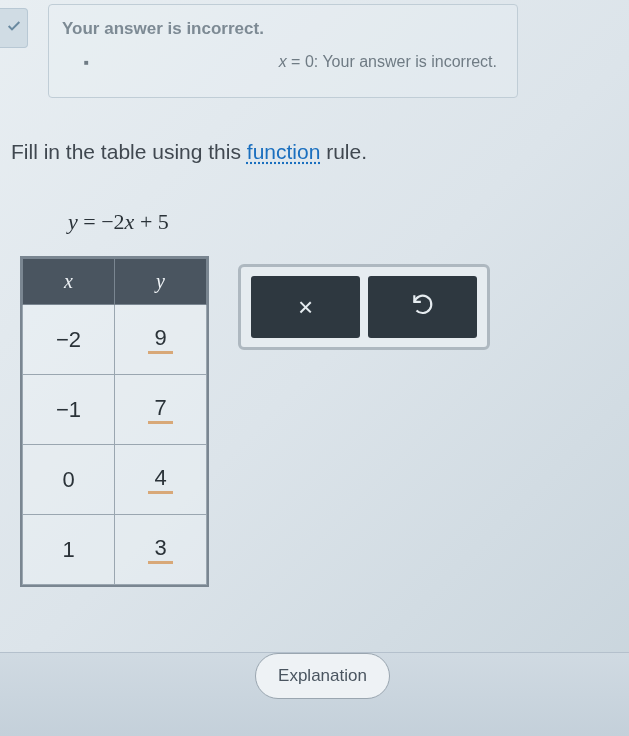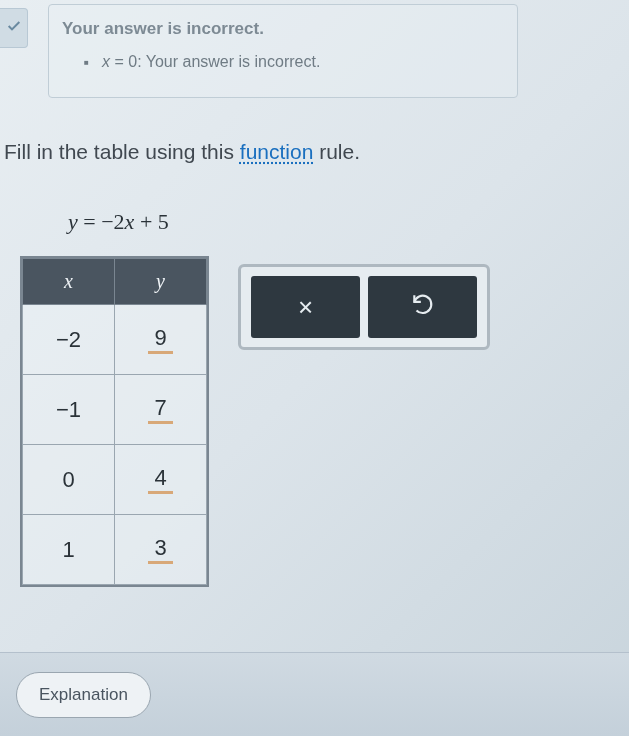--- a/index.html
+++ b/index.html
@@ -15,25 +15,25 @@
   border-radius: 0 4px 4px 0; display: flex; align-items: center; justify-content: center;
   color: #6a8aa0; font-size: 16px;
 }
 .feedback-box {
   position: absolute; left: 48px; top: 4px; width: 470px;
   padding: 14px 20px 26px 13px;
   border: 1px solid #c0cdd6; border-radius: 4px;
   background: rgba(236,242,246,0.3);
 }
 .feedback-title { color: #7d8a94; font-size: 17px; font-weight: 600; }
-.feedback-item { color: #6f7b84; font-size: 16px; margin-top: 14px; padding-left: 40px; position: relative; }
+.feedback-item { color: #6f7b84; font-size: 16px; margin-top: 14px; padding-left: 40px; position: relative; text-align: right; }
 .feedback-item::before { content: "■"; position: absolute; left: 22px; font-size: 8px; top: 5px; color: #6f7b84; }
 .feedback-item .var { font-style: italic; }
 .prompt {
-  position: absolute; left: 4px; top: 140px; font-size: 21px; color: #404850;
+  position: absolute; left: 11px; top: 140px; font-size: 21px; color: #404850;
 }
 .fn-link { color: #1a6fbf; text-decoration: underline dotted; text-underline-offset: 3px; }
 .equation {
   position: absolute; left: 68px; top: 190px; font-size: 22px; color: #2a3238;
   font-family: 'Times New Roman', serif; font-style: italic; margin-top: 19px;
 }
 .equation .num { font-style: normal; }
 .table-wrap { position: absolute; left: 20px; top: 256px; border: 2px solid #7a8691; }
 table { border-collapse: collapse; }
 th {
@@ -57,21 +57,21 @@
 .tool-btn {
   flex: 1; height: 62px; background: #2e3840; border-radius: 3px;
   display: flex; align-items: center; justify-content: center;
   color: #e6ecf0; font-size: 26px; cursor: pointer;
 }
 .tool-btn svg { width: 26px; height: 26px; stroke: #e6ecf0; fill: none; stroke-width: 2; }
 .footer {
   position: absolute; left: 0; bottom: 0; width: 629px; height: 84px;
   background: linear-gradient(180deg, #d0dae2 0%, #c4d0da 100%);
   border-top: 1px solid #b4c0cc;
-  display: flex; align-items: center; gap: 16px; padding-left: 16px;
+  display: flex; align-items: center; gap: 16px; padding-left: 16px; flex-direction: column;
 }
 .btn-explain {
   padding: 12px 22px; border: 1px solid #9aa6b0; border-radius: 24px;
   background: #eef2f5; color: #4a5560; font-size: 17px; cursor: pointer;
 }
 .btn-recheck {
   padding: 12px 26px; border: none; border-radius: 24px;
   background: #1a6fbf; color: #fff; font-size: 17px; cursor: pointer; font-weight: 500;
 }
 </style>

